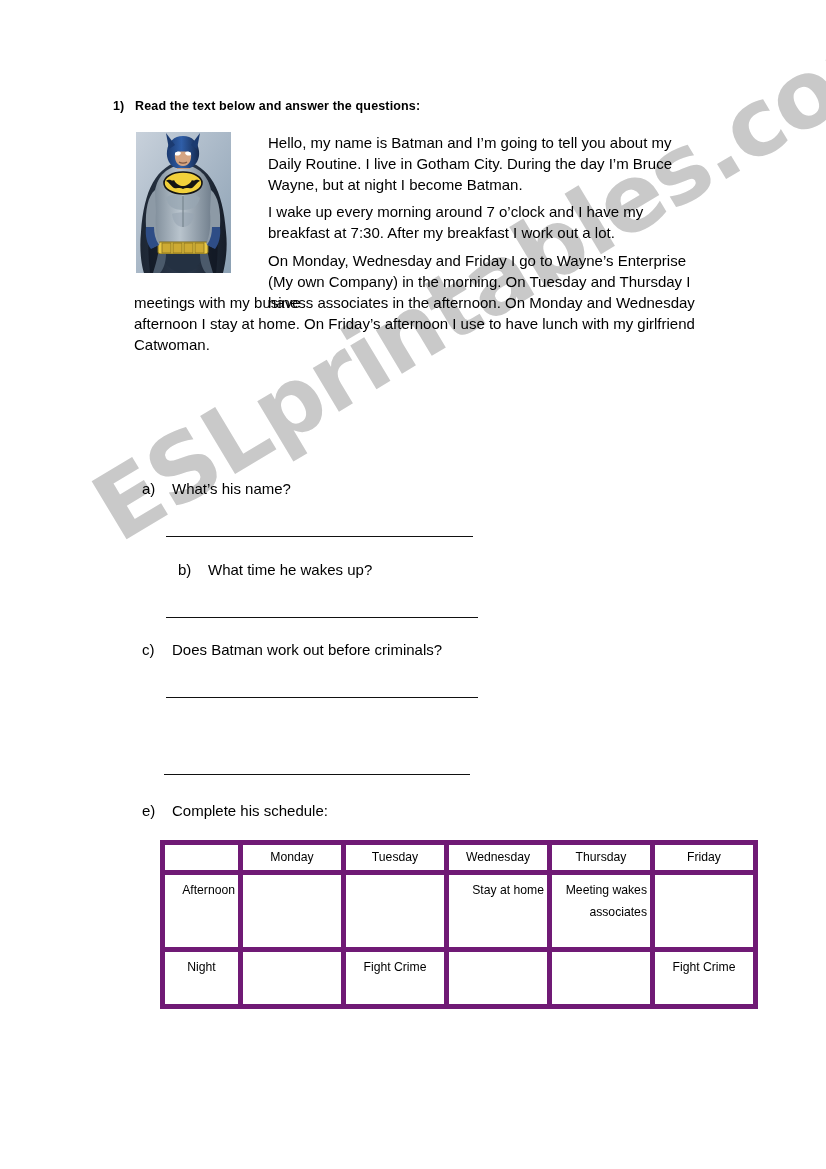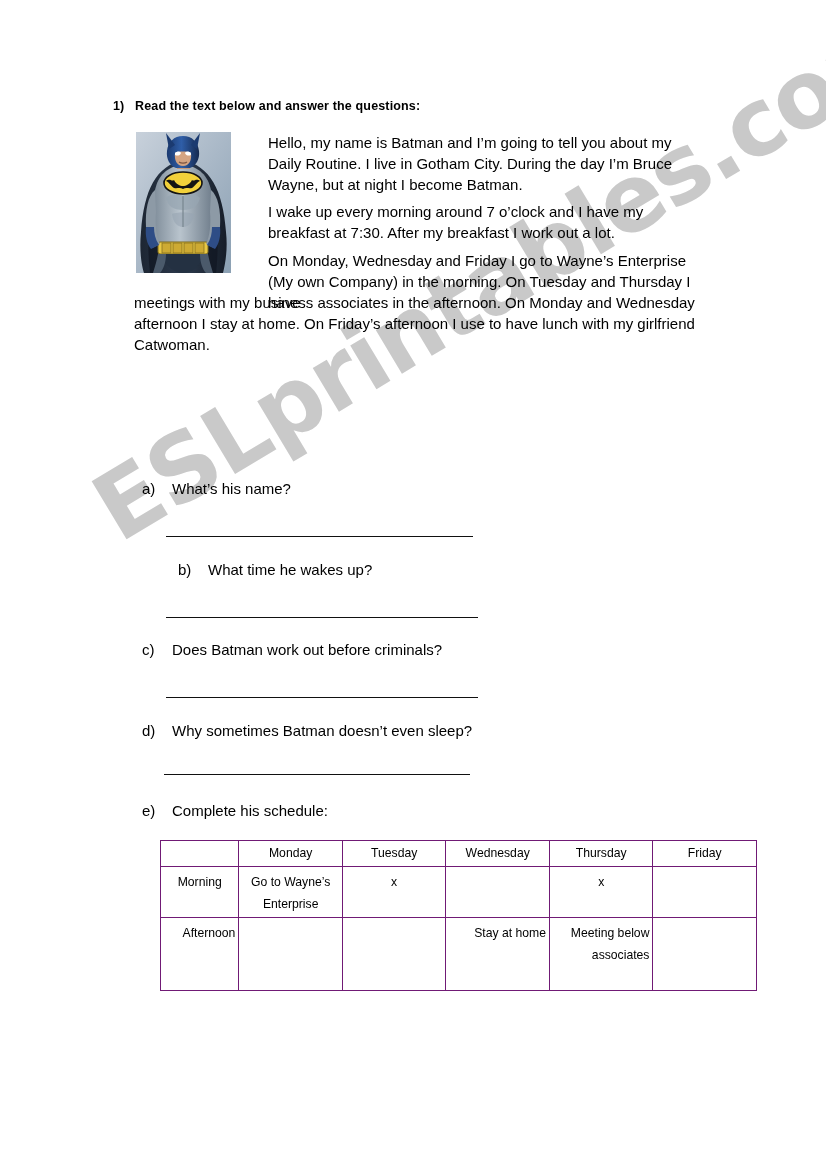--- a/index.html
+++ b/index.html
@@ -131,21 +131,21 @@
     position: absolute;
     left: 160px;
     top: 840px;
     width: 597px;
     border-collapse: collapse;
     table-layout: fixed;
     font-size: 12.2px;
   }
   #schedule-table td,
   #schedule-table th {
-    border: 1px solid #701a75;
+    border: 5px solid #701a75;
     text-align: center;
     vertical-align: top;
     padding: 4px 3px 0 3px;
     font-weight: normal;
     line-height: 22px;
     color: #000;
   }
   #schedule-table .col-time  { width: 78px; }
   #schedule-table .col-day   { width: 103px; }
   #schedule-table tr.row-head td { height: 22px; line-height: 18px; padding-top: 3px; }
@@ -255,23 +255,20 @@
     <div id="q-b" class="question">
       <span class="qlabel">b)</span><span>What time he wakes up?</span>
     </div>
     <div id="line-b" class="answer-line"></div>
 
     <div id="q-c" class="question">
       <span class="qlabel">c)</span><span>Does Batman work out before criminals?</span>
     </div>
     <div id="line-c" class="answer-line"></div>
 
-    <div id="q-d" class="question">
-      <span class="qlabel">d)</span><span>Why sometimes Batman doesn’t even sleep?</span>
-    </div>
     <div id="line-d" class="answer-line"></div>
 
     <div id="q-e" class="question">
       <span class="qlabel">e)</span><span>Complete his schedule:</span>
     </div>
 
     <table id="schedule-table">
       <colgroup>
         <col class="col-time">
         <col class="col-day">
@@ -282,33 +279,33 @@
       </colgroup>
       <tbody>
         <tr class="row-head">
           <td></td>
           <td>Monday</td>
           <td>Tuesday</td>
           <td>Wednesday</td>
           <td>Thursday</td>
           <td>Friday</td>
         </tr>
-        <tr class="row-morning">
-          <td>Morning</td>
-          <td>Go to Wayne’s Enterprise</td>
-          <td>x</td>
-          <td></td>
-          <td>x</td>
-          <td></td>
-        </tr>
         <tr class="row-afternoon">
           <td>Afternoon</td>
           <td></td>
           <td></td>
           <td>Stay at home</td>
-          <td>Meeting below associates</td>
-          <td></td>
+          <td>Meeting wakes associates</td>
+          <td></td>
+        </tr>
+        <tr class="row-night">
+          <td>Night</td>
+          <td></td>
+          <td>Fight Crime</td>
+          <td></td>
+          <td></td>
+          <td>Fight Crime</td>
         </tr>
       </tbody>
     </table>
 
   </div>
 </div>
 
 </body></html>

